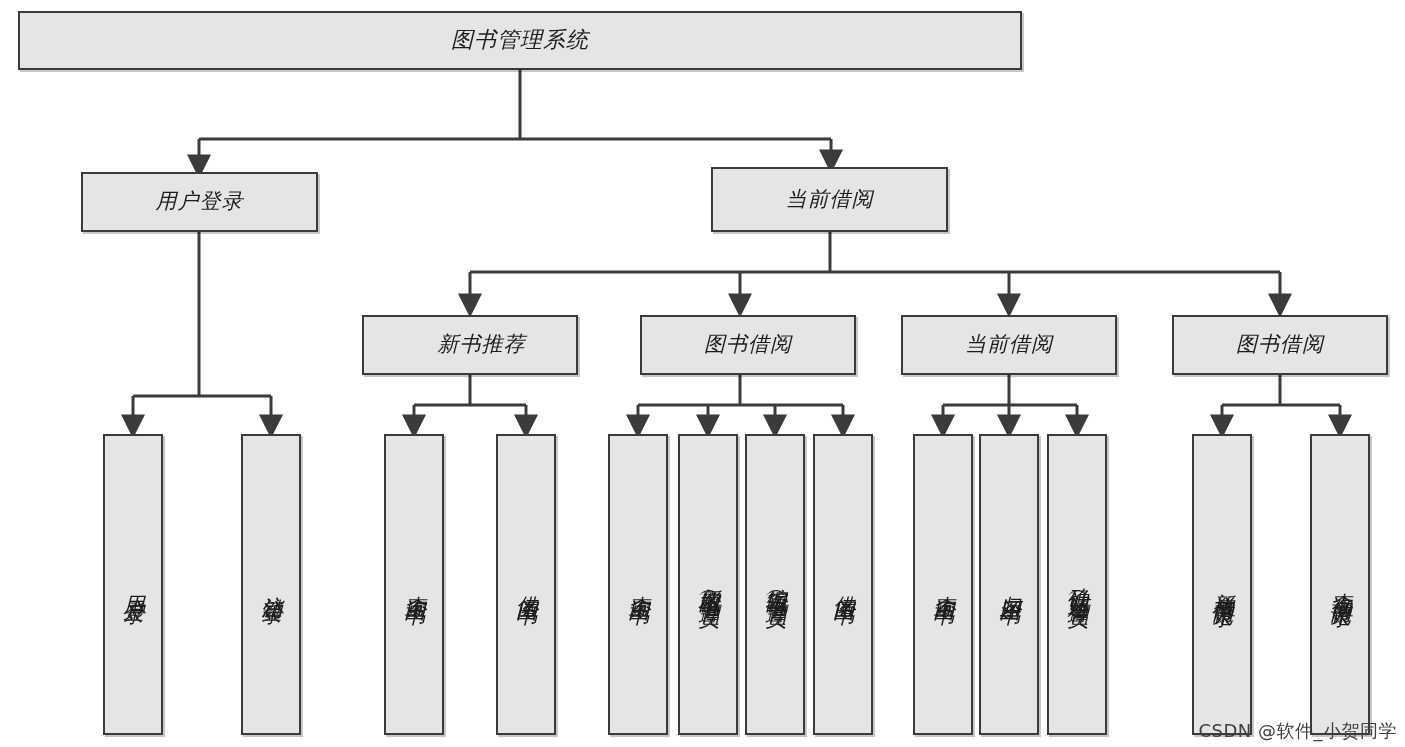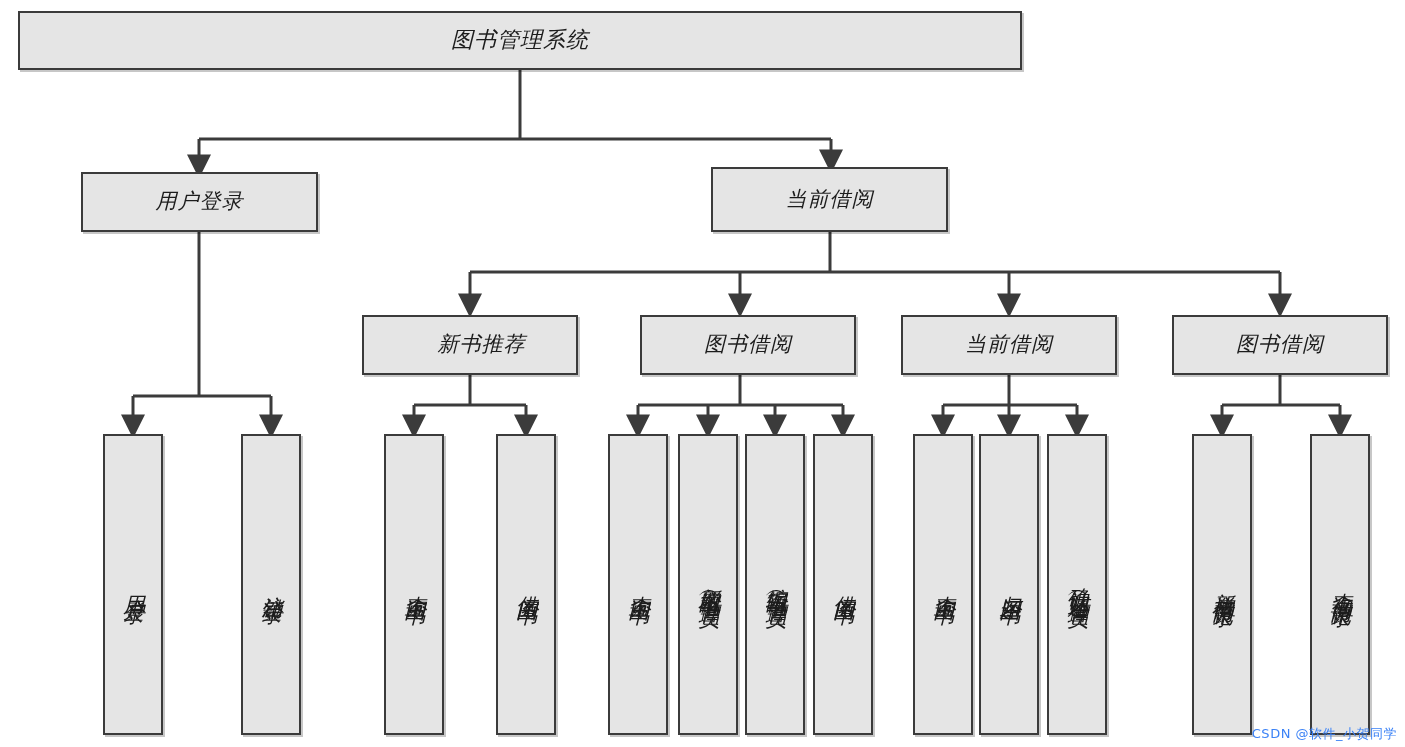--- a/index.html
+++ b/index.html
@@ -61,22 +61,22 @@
     letter-spacing:3px;
     white-space:normal;
     max-height:100%;
   }
 
   
   #watermark{
     position:absolute;
     right:8px;
     bottom:4px;
-    font-size:13px;
-    color:#3b82f6;
+    font-size:18px;
+    color:#404040;
     letter-spacing:0.5px;
     white-space:nowrap;
     user-select:none;
   }
 </style>
 </head>
 <body>
 
 <div id="canvas">
 

